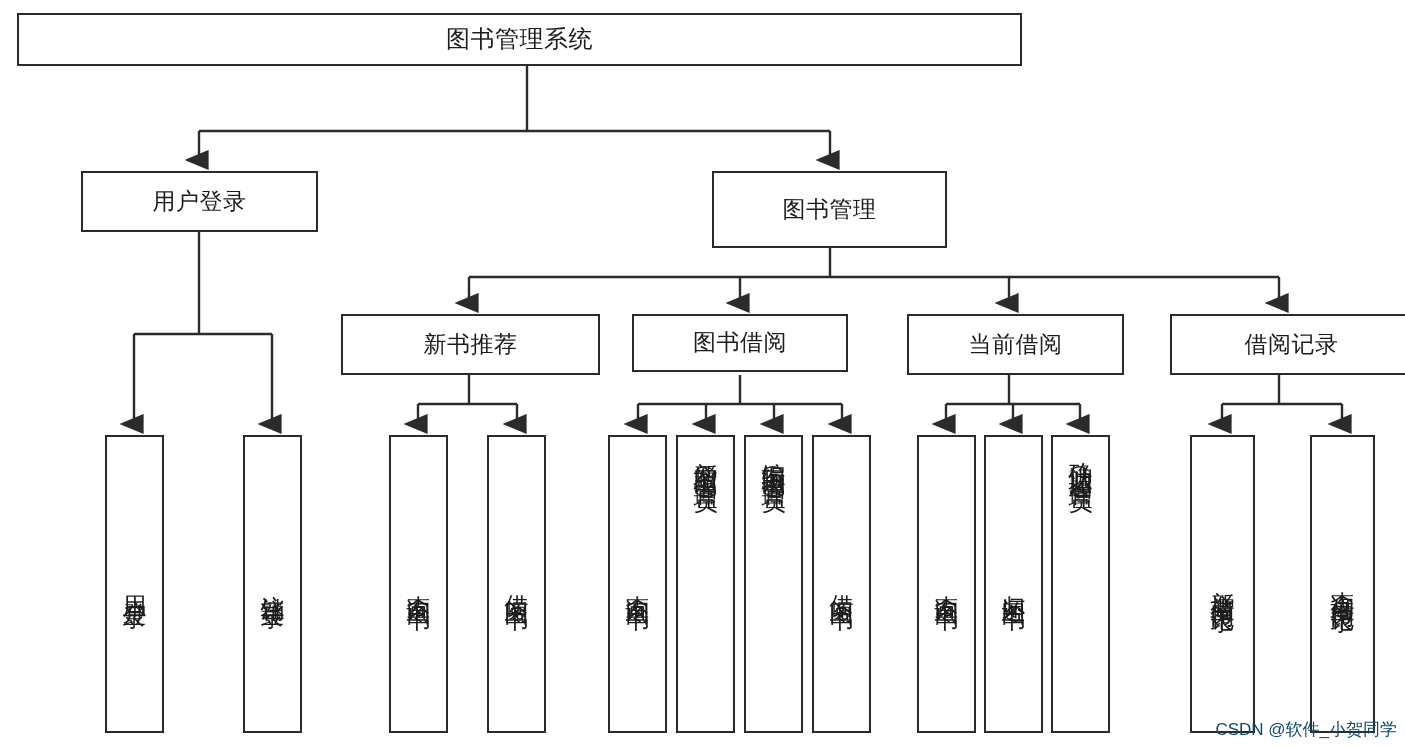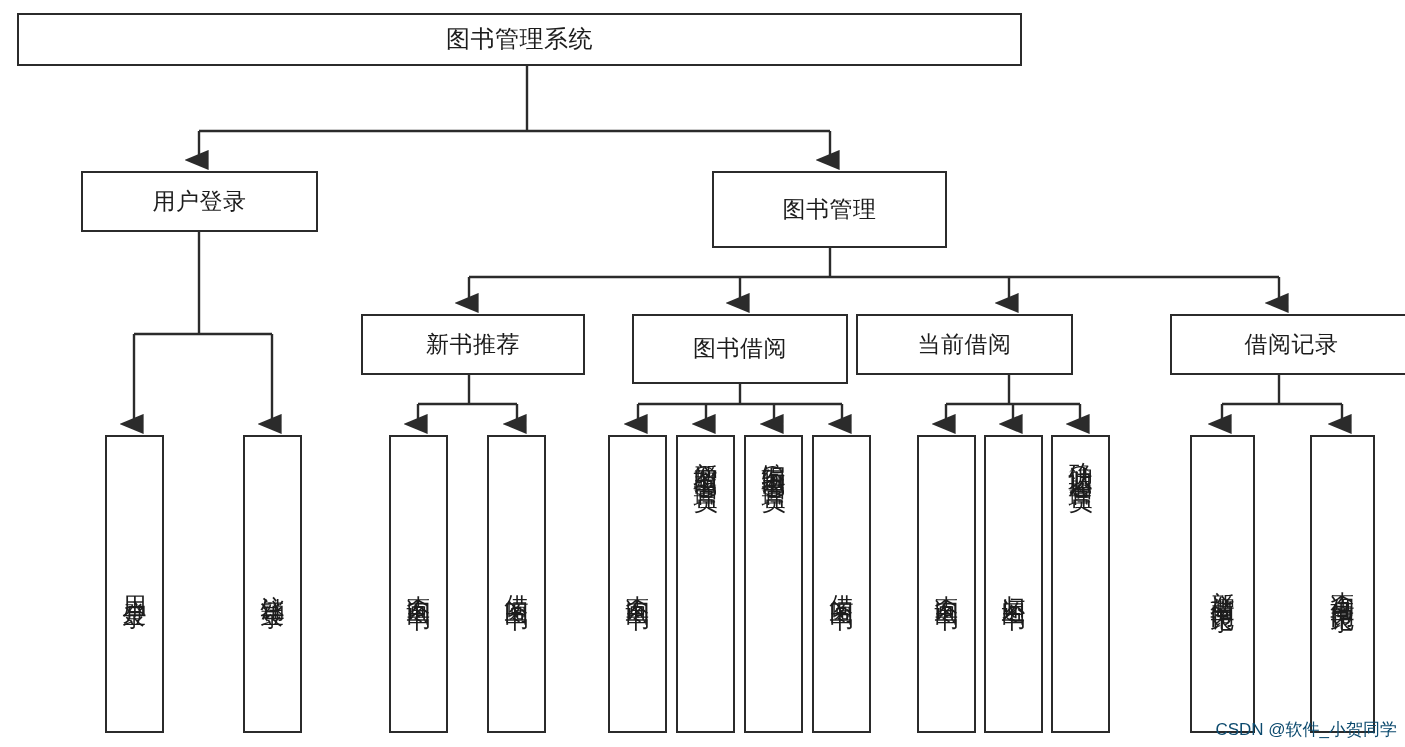--- a/index.html
+++ b/index.html
@@ -147,27 +147,27 @@
     <span class="node-label">图书管理系统</span>
   </div>
 
   <div class="node-box node-h" style="left:81px; top:171px; width:237px; height:61px;">
     <span class="node-label">用户登录</span>
   </div>
   <div class="node-box node-h" style="left:712px; top:171px; width:235px; height:77px;">
     <span class="node-label">图书管理</span>
   </div>
 
-  <div class="node-box node-h" style="left:361px; top:314px; width:224px; height:61px;">
+  <div class="node-box node-h" style="left:341px; top:314px; width:259px; height:61px;">
     <span class="node-label">新书推荐</span>
   </div>
-  <div class="node-box node-h" style="left:632px; top:314px; width:216px; height:70px;">
+  <div class="node-box node-h" style="left:632px; top:314px; width:216px; height:58px;">
     <span class="node-label">图书借阅</span>
   </div>
-  <div class="node-box node-h" style="left:856px; top:314px; width:217px; height:61px;">
+  <div class="node-box node-h" style="left:907px; top:314px; width:217px; height:61px;">
     <span class="node-label">当前借阅</span>
   </div>
   <div class="node-box node-h" style="left:1170px; top:314px; width:243px; height:61px;">
     <span class="node-label">借阅记录</span>
   </div>
 
   <div class="node-box node-v vcenter" style="left:105px; top:435px; width:59px; height:298px;">
     <span class="node-label">用户登录</span>
   </div>
   <div class="node-box node-v vcenter" style="left:243px; top:435px; width:59px; height:298px;">

